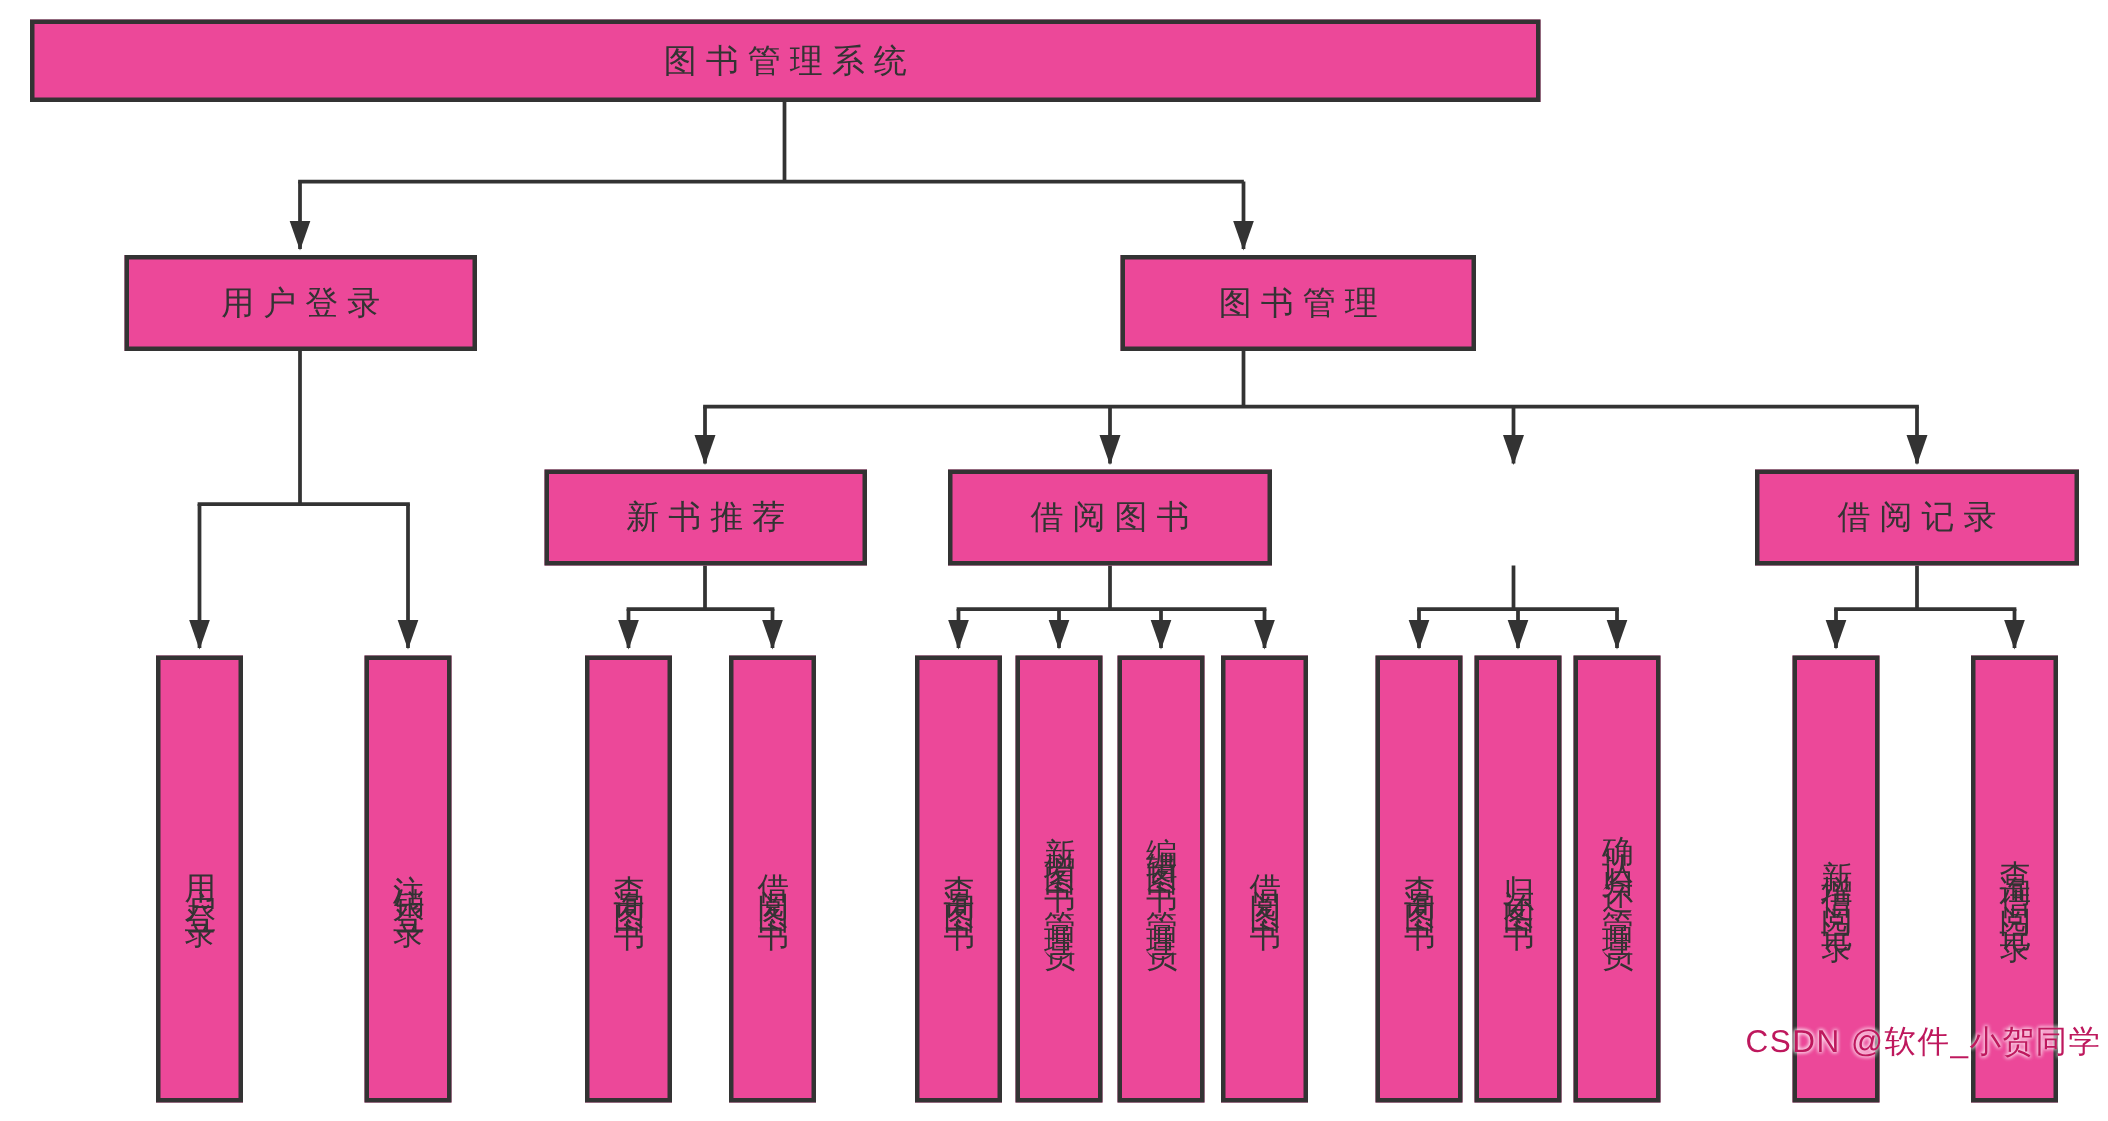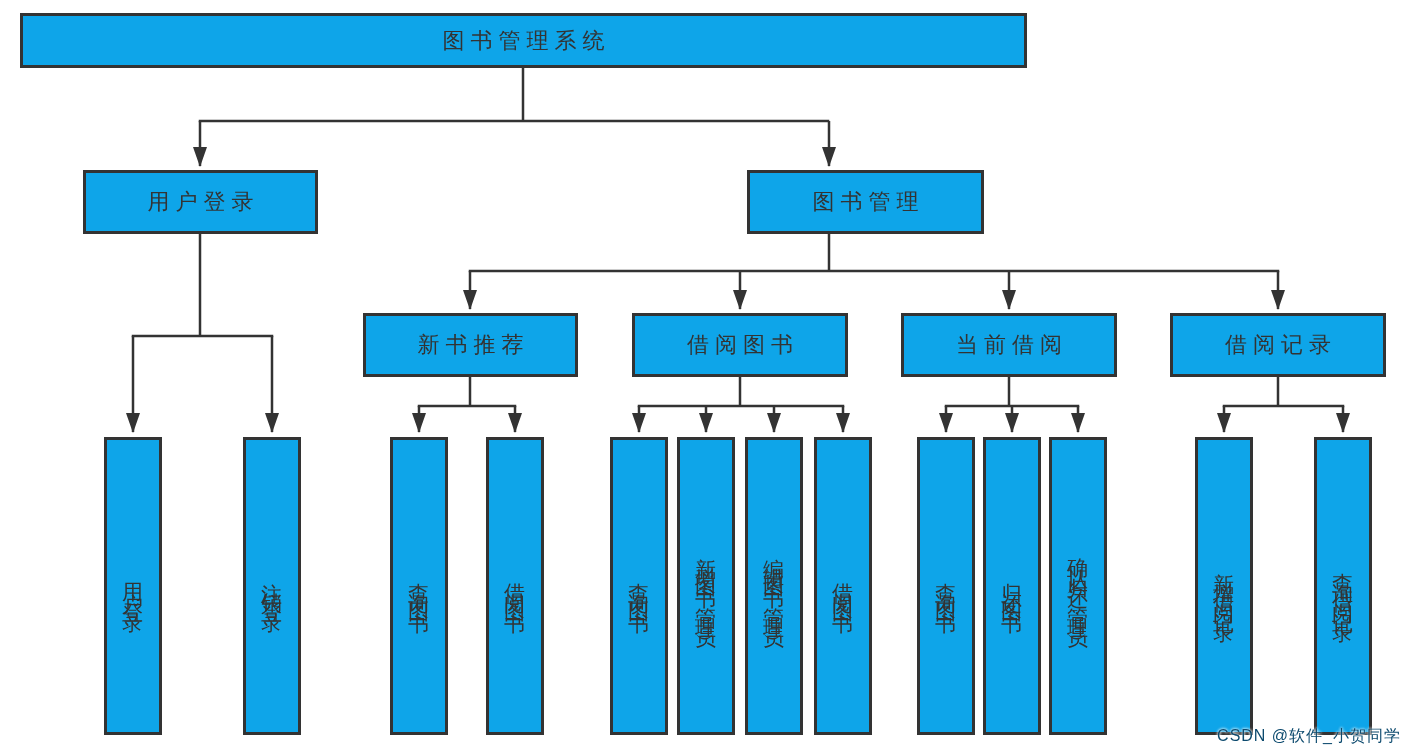--- a/index.html
+++ b/index.html
@@ -15,21 +15,21 @@
   .connectors {
     position: absolute;
     left: 0; top: 0;
     width: 1405px; height: 747px;
     z-index: 1;
   }
   .box {
     position: absolute;
     box-sizing: border-box;
     border: 3px solid #333333;
-    background: #0ea5e9;
+    background: #ec4899;
     display: flex;
     align-items: center;
     justify-content: center;
     z-index: 2;
   }
   .hbox .lbl {
     font-size: 22px;
     letter-spacing: 6px;
     text-indent: 6px;
     white-space: nowrap;
@@ -37,25 +37,25 @@
   .vbox .lbl {
     writing-mode: vertical-rl;
     text-orientation: mixed;
     font-size: 21px;
     letter-spacing: 10px;
     line-height: 1;
   }
   .watermark {
     position: absolute;
     right: 4px;
-    top: 726px;
+    top: 680px;
     z-index: 3;
-    font-size: 16px;
+    font-size: 21px;
     letter-spacing: 1px;
-    color: #0c4a6e;
+    color: #be185d;
     text-shadow: 0 0 3px #ffffff, 0 0 3px #ffffff;
     white-space: nowrap;
   }
 </style>
 </head>
 <body>
 
 <div class="stage">
 
   <svg class="connectors" viewBox="0 0 1405 747" xmlns="http://www.w3.org/2000/svg">
@@ -120,23 +120,20 @@
   <div class="box vbox" style="left:243px; top:437px; width:58px; height:298px;">
     <span class="lbl">注销登录</span>
   </div>
 
   <div class="box hbox" style="left:363px; top:313px; width:215px; height:64px;">
     <span class="lbl">新书推荐</span>
   </div>
   <div class="box hbox" style="left:632px; top:313px; width:216px; height:64px;">
     <span class="lbl">借阅图书</span>
   </div>
-  <div class="box hbox" style="left:901px; top:313px; width:216px; height:64px;">
-    <span class="lbl">当前借阅</span>
-  </div>
   <div class="box hbox" style="left:1170px; top:313px; width:216px; height:64px;">
     <span class="lbl">借阅记录</span>
   </div>
 
   <div class="box vbox" style="left:390px; top:437px; width:58px; height:298px;">
     <span class="lbl">查询图书</span>
   </div>
   <div class="box vbox" style="left:486px; top:437px; width:58px; height:298px;">
     <span class="lbl">借阅图书</span>
   </div>

